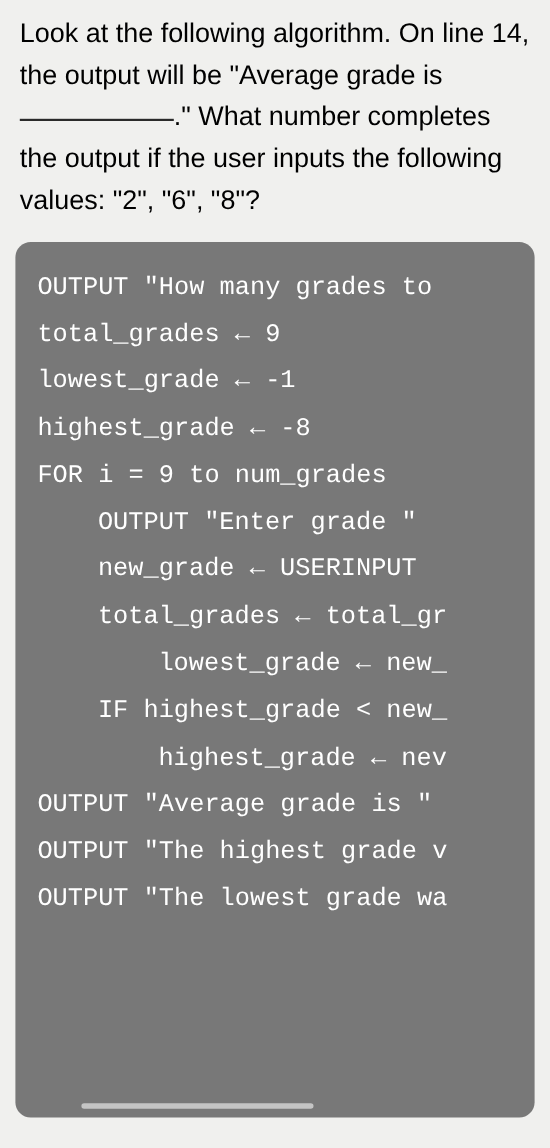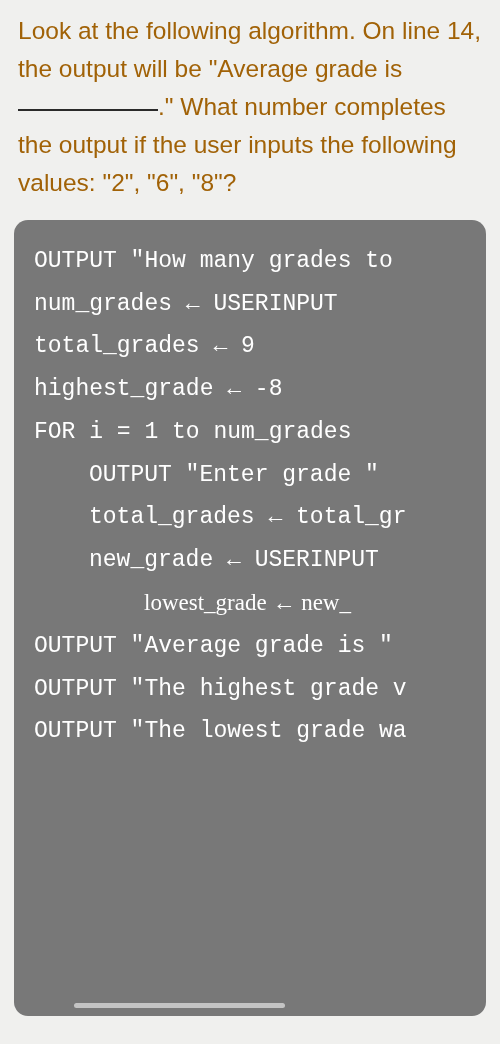--- a/index.html
+++ b/index.html
@@ -9,21 +9,21 @@
   }
   body {
     width: 500px;
     height: 1044px;
     background: #f0f0ee;
     font-family: -apple-system, BlinkMacSystemFont, "Segoe UI", Helvetica, Arial, sans-serif;
     overflow: hidden;
   }
   .question {
     padding: 12px 18px 18px 18px;
-    color: #a16207;
+    color: #000000;
     font-size: 24.5px;
     line-height: 1.55;
     font-weight: 400;
   }
   .blank {
     display: inline-block;
     border-bottom: 2px solid #2a2a2a;
     width: 140px;
     vertical-align: baseline;
     position: relative;
@@ -43,21 +43,21 @@
     white-space: nowrap;
   }
   .code-line {
     font-family: ui-monospace, "SF Mono", "Menlo", "Consolas", "Liberation Mono", monospace;
     font-size: 23px;
     line-height: 1.86;
     color: #ffffff;
     white-space: pre;
   }
   .indent1 { padding-left: 55px; }
-  .indent2 { padding-left: 110px; font-family: Liberation Serif, serif; }
+  .indent2 { padding-left: 110px; }
   .scrollbar-track {
     position: absolute;
     bottom: 8px;
     left: 60px;
     right: 60px;
     height: 5px;
   }
   .scrollbar-thumb {
     position: absolute;
     left: 0;
@@ -70,28 +70,30 @@
 </head>
 <body>
 
 <div class="question">
   <span>Look at the following algorithm. On line 14, the output will be "Average grade is </span><span class="blank"></span><span>." What number completes the output if the user inputs the following values: "2", "6", "8"?</span>
 </div>
 
 <div class="code-container">
   <div class="code-scroll">
     <div class="code-line">OUTPUT "How many grades to</div>
-    <div class="code-line">num_grades ← USERINPUT</div>
     <div class="code-line">total_grades ← 9</div>
+    <div class="code-line">lowest_grade ← -1</div>
     <div class="code-line">highest_grade ← -8</div>
-    <div class="code-line">FOR i = 1 to num_grades</div>
+    <div class="code-line">FOR i = 9 to num_grades</div>
     <div class="code-line indent1">OUTPUT "Enter grade " </div>
+    <div class="code-line indent1">new_grade ← USERINPUT</div>
     <div class="code-line indent1">total_grades ← total_gr</div>
-    <div class="code-line indent1">new_grade ← USERINPUT</div>
     <div class="code-line indent2">lowest_grade ← new_</div>
+    <div class="code-line indent1">IF highest_grade &lt; new_</div>
+    <div class="code-line indent2">highest_grade ← nev</div>
     <div class="code-line">OUTPUT "Average grade is "</div>
     <div class="code-line">OUTPUT "The highest grade v</div>
     <div class="code-line">OUTPUT "The lowest grade wa</div>
   </div>
   <div class="scrollbar-track">
     <div class="scrollbar-thumb"></div>
   </div>
 </div>
 
 </body></html>

